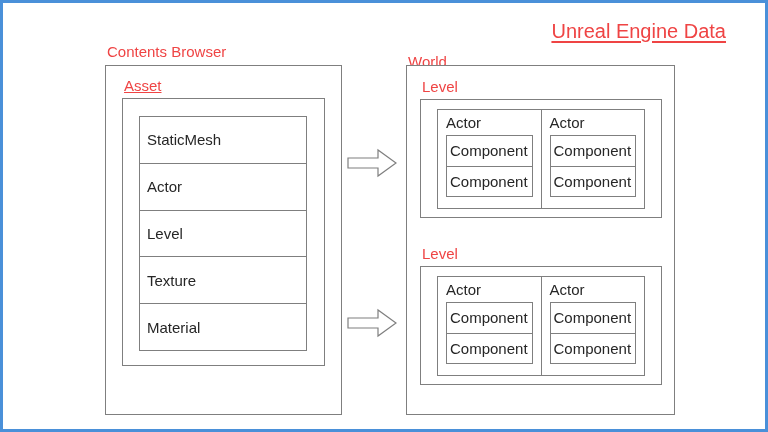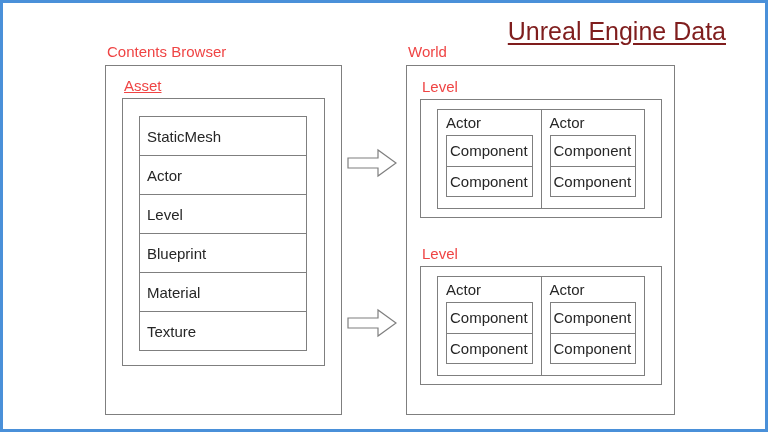--- a/index.html
+++ b/index.html
@@ -22,23 +22,23 @@
     box-sizing: border-box;
     border: 3px solid #4A90D9;
     background: #ffffff;
   }
 
   
   .title {
     position: absolute;
     right: 39px;
     top: 17px;
-    font-size: 25px;
+    font-size: 20px;
     line-height: 22px;
-    color: #7f1d1d;
+    color: #ef4444;
     text-decoration: underline;
     text-underline-offset: 3px;
     white-space: nowrap;
   }
 
   
   .box {
     position: absolute;
     box-sizing: border-box;
     border: 1px solid #7F7F7F;
@@ -86,21 +86,21 @@
   
   .arrow {
     position: absolute;
     width: 50px;
     height: 30px;
   }
   #arrow-top { left: 344px; top: 145px; }
   #arrow-bottom { left: 344px; top: 305px; }
 
   
-  #world-heading { left: 405px; top: 40px; }
+  #world-heading { left: 405px; top: 50px; }
   #world-box {
     left: 403px; top: 62px;
     width: 269px; height: 350px;
   }
 
   .level-heading { font-size: 15px; line-height: 18px; }
   #level-1-heading { left: 419px; top: 75px; }
   #level-2-heading { left: 419px; top: 242px; }
 
   .level-box {
@@ -178,23 +178,22 @@
   <div class="box" id="contents-browser-box"></div>
 
   <div class="heading" id="asset-heading">Asset</div>
 
   <div class="box" id="asset-box"></div>
 
   <div class="box" id="asset-list">
     <div class="asset-row">StaticMesh</div>
     <div class="asset-row">Actor</div>
     <div class="asset-row">Level</div>
-    <div class="asset-row">Blueprint</div>
+    <div class="asset-row">Texture</div>
     <div class="asset-row">Material</div>
-    <div class="asset-row">Texture</div>
   </div>
 
   <svg class="arrow" id="arrow-top" viewBox="0 0 50 30">
     <polygon points="1,10 31,10 31,2 49,15 31,28 31,20 1,20" fill="#ffffff" stroke="#7F7F7F" stroke-width="1.2"></polygon>
   </svg>
 
   <svg class="arrow" id="arrow-bottom" viewBox="0 0 50 30">
     <polygon points="1,10 31,10 31,2 49,15 31,28 31,20 1,20" fill="#ffffff" stroke="#7F7F7F" stroke-width="1.2"></polygon>
   </svg>
 

